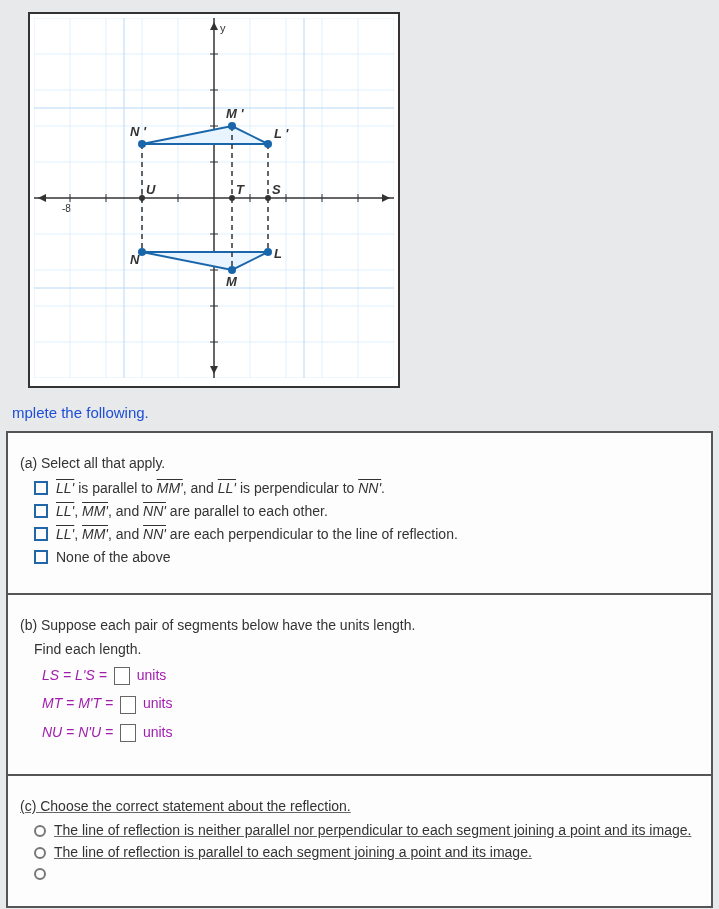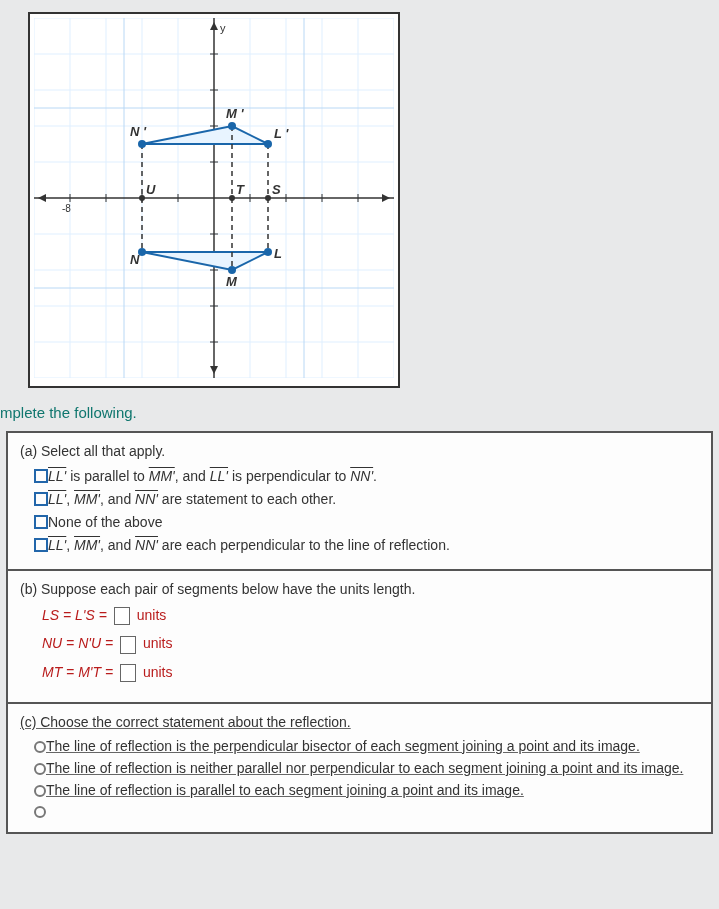--- a/index.html
+++ b/index.html
@@ -13,42 +13,43 @@
   }
   .graph-box {
     border: 2px solid #333;
     background: #fff;
     margin: 12px 18px 8px 28px;
     padding: 4px;
     display: inline-block;
   }
   .instruct {
     font-size: 15px;
-    color: #0f766e;
-    margin: 8px 0 10px 0;
+    color: #1d4ed8;
+    margin: 8px 0 10px 12px;
     padding-left: 0;
   }
   .qa-box {
     border: 2px solid #555;
     background: #fdfdfd;
     margin: 0 6px;
   }
   .section {
     border-bottom: 2px solid #555;
-    padding: 10px 12px;
+    padding: 22px 12px;
   }
   .section:last-child { border-bottom: none; }
   .prompt {
     font-size: 14px;
     color: #333;
     margin-bottom: 8px;
   }
   .opt-row {
     display: flex;
     align-items: baseline;
+    gap: 8px;
     margin: 6px 0 6px 14px;
     font-size: 14px;
     color: #333;
   }
   .chk {
     width: 14px;
     height: 14px;
     border: 2px solid #2266aa;
     flex-shrink: 0;
     display: inline-block;
@@ -63,21 +64,21 @@
     flex-shrink: 0;
     display: inline-block;
     position: relative;
     top: 2px;
   }
   .over { text-decoration: overline; font-style: italic; }
   .eq-row {
     margin: 10px 0 10px 22px;
     font-size: 14px;
     font-style: italic;
-    color: #b91c1c;
+    color: #a21caf;
   }
   .inbox {
     display: inline-block;
     width: 16px;
     height: 18px;
     border: 1px solid #666;
     background: #fff;
     vertical-align: middle;
     margin: 0 3px;
   }
@@ -202,65 +203,62 @@
     <div class="opt-row">
       <span class="chk"></span>
       <span>
         <span class="over">LL'</span><span> is parallel to </span><span class="over">MM'</span><span>, and </span><span class="over">LL'</span><span> is perpendicular to </span><span class="over">NN'</span><span>.</span>
       </span>
     </div>
 
     <div class="opt-row">
       <span class="chk"></span>
       <span>
-        <span class="over">LL'</span><span>, </span><span class="over">MM'</span><span>, and </span><span class="over">NN'</span><span> are statement to each other.</span>
+        <span class="over">LL'</span><span>, </span><span class="over">MM'</span><span>, and </span><span class="over">NN'</span><span> are parallel to each other.</span>
       </span>
-    </div>
-
-    <div class="opt-row">
-      <span class="chk"></span>
-      <span>None of the above</span>
     </div>
 
     <div class="opt-row">
       <span class="chk"></span>
       <span>
         <span class="over">LL'</span><span>, </span><span class="over">MM'</span><span>, and </span><span class="over">NN'</span><span> are each perpendicular to the line of reflection.</span>
       </span>
     </div>
+
+    <div class="opt-row">
+      <span class="chk"></span>
+      <span>None of the above</span>
+    </div>
   </div>
 
   <div class="section">
     <div class="prompt">(b) Suppose each pair of segments below have the units length.</div>
+    <div class="prompt" style="margin-left:14px;">Find each length.</div>
 
     <div class="eq-row">
       <span>LS = L'S =</span>
       <span class="inbox"></span>
       <span style="font-style:normal">units</span>
     </div>
     <div class="eq-row">
+      <span>MT = M'T =</span>
+      <span class="inbox"></span>
+      <span style="font-style:normal">units</span>
+    </div>
+    <div class="eq-row">
       <span>NU = N'U =</span>
       <span class="inbox"></span>
       <span style="font-style:normal">units</span>
     </div>
-    <div class="eq-row">
-      <span>MT = M'T =</span>
-      <span class="inbox"></span>
-      <span style="font-style:normal">units</span>
-    </div>
   </div>
 
   <div class="section fade-c">
     <div class="prompt">(c) Choose the correct statement about the reflection.</div>
     <div class="opt-row">
       <span class="radio"></span>
-      <span>The line of reflection is the perpendicular bisector of each segment joining a point and its image.</span>
-    </div>
-    <div class="opt-row">
-      <span class="radio"></span>
       <span>The line of reflection is neither parallel nor perpendicular to each segment joining a point and its image.</span>
     </div>
     <div class="opt-row">
       <span class="radio"></span>
       <span>The line of reflection is parallel to each segment joining a point and its image.</span>
     </div>
     <div class="opt-row">
       <span class="radio"></span>
     </div>
   </div>

